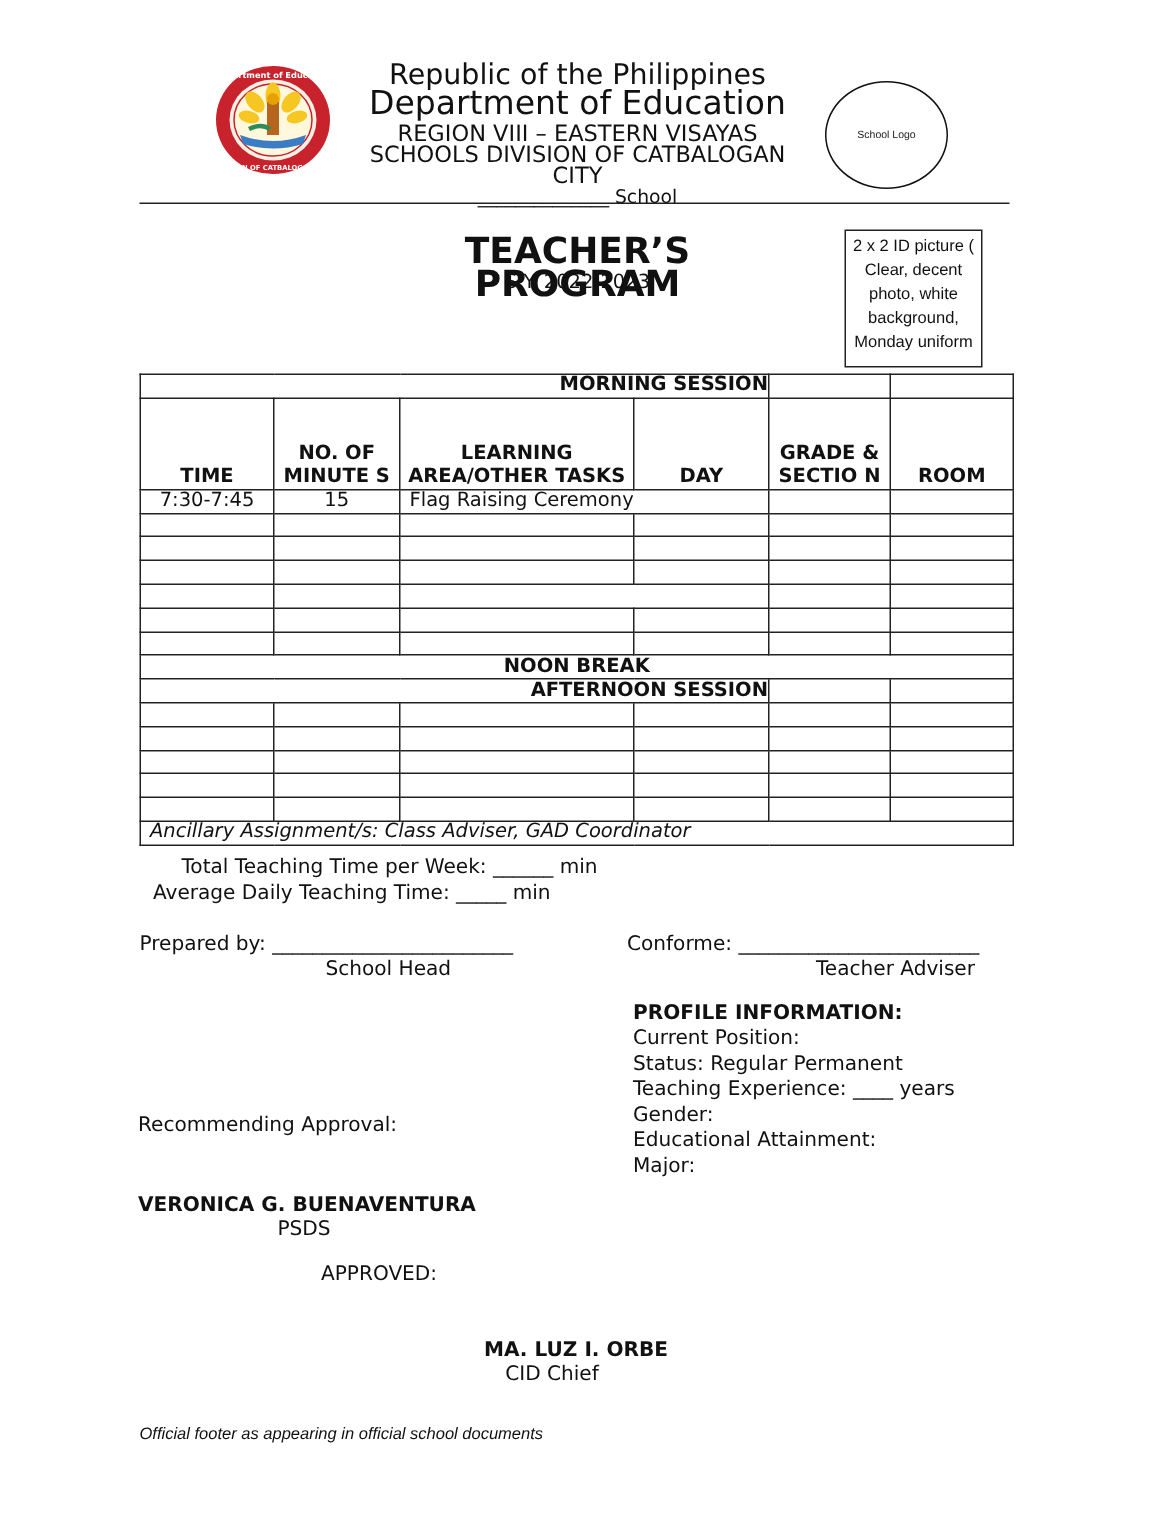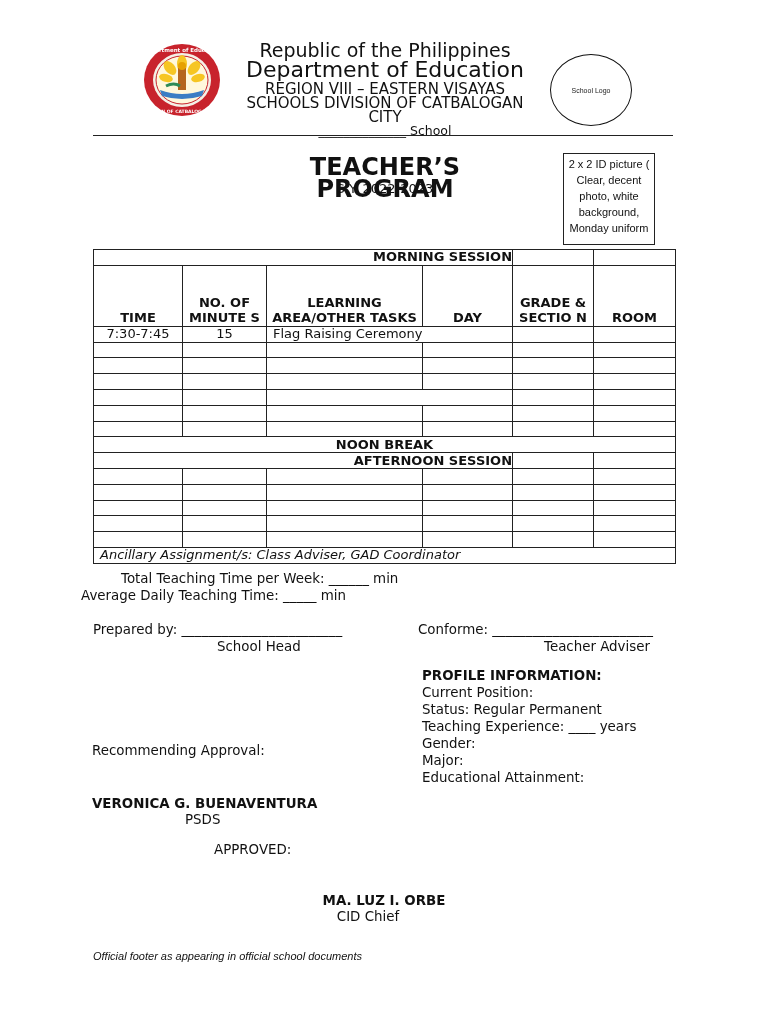--- a/index.html
+++ b/index.html
@@ -202,35 +202,35 @@
     <td></td>
         <td></td>
   </tr>
   <tr>
     <td colspan="6" class="anc">Ancillary Assignment/s: Class Adviser, GAD Coordinator</td>
   </tr>
 </tbody>
   </table>
 
 <div class="abs t13" style="left:93px; top:570px;margin-left:28px;">Total Teaching Time per Week: ______ min</div>
-<div class="abs t13" style="left:81px; top:587px;">Average Daily Teaching Time: _____ min</div>
+<div class="abs t13" style="left:102px; top:587px;">Average Daily Teaching Time: _____ min</div>
 
 <div class="abs t13" style="left:93px; top:621px;">Prepared by: ________________________</div>
 <div class="abs t13" style="left:217px; top:638px;">School Head</div>
 <div class="abs t13" style="left:418px; top:621px;">Conforme: ________________________</div>
 <div class="abs t13" style="left:544px; top:638px;">Teacher Adviser</div>
 
 <div class="abs t13" style="left:422px; top:667px;">
   <div class="bold">PROFILE INFORMATION:</div>
   <div>Current Position:</div>
   <div>Status: Regular Permanent</div>
   <div>Teaching Experience: ____ years</div>
   <div>Gender:</div>
+  <div>Educational Attainment:</div>
   <div>Major:</div>
-  <div>Educational Attainment:</div>
 </div>
 
 <div class="abs t13" style="left:92px; top:742px;">Recommending Approval:</div>
 <div class="abs t13 bold" style="left:92px; top:795px;">VERONICA G. BUENAVENTURA</div>
 <div class="abs t13" style="left:185px; top:811px;">PSDS</div>
 <div class="abs t13" style="left:214px; top:841px;">APPROVED:</div>
 <div class="abs t13 bold center" style="left:284px; top:892px; width:200px;">MA. LUZ I. ORBE</div>
 <div class="abs t13 center" style="left:268px; top:908px; width:200px;">CID Chief</div>
 
 <div id="footer" class="abs">Official footer as appearing in official school documents</div>

